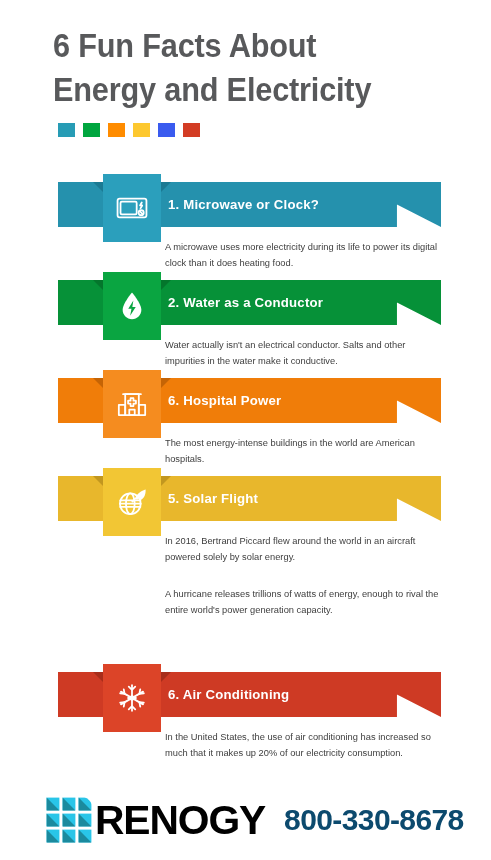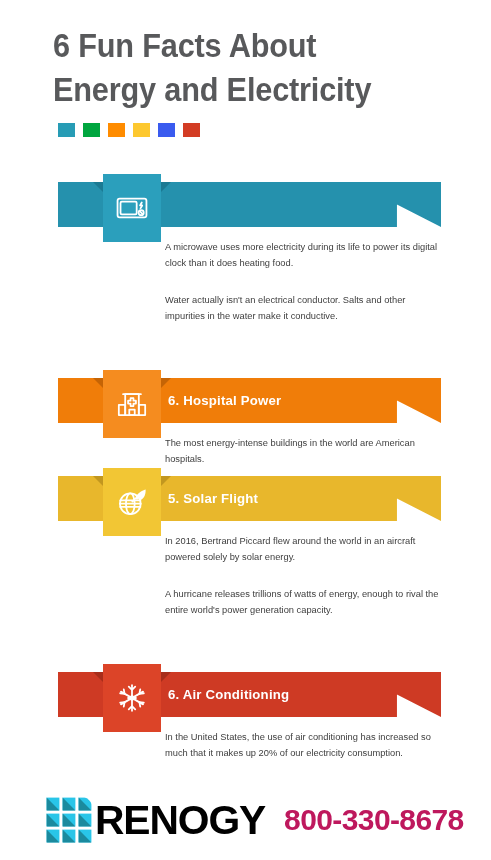--- a/index.html
+++ b/index.html
@@ -148,21 +148,21 @@
     margin-left: 2px;
     color: #000000;
     font-size: 40px;
     font-weight: bold;
     letter-spacing: -1.1px;
     transform: scaleX(1.02);
     transform-origin: left center;
   }
   #phone {
     margin-left: 22px;
-    color: #be185d;
+    color: #0c4a6e;
     font-size: 30px;
     font-weight: bold;
     letter-spacing: -0.6px;
   }
 </style>
 </head>
 <body>
 
 <div id="header">
   <h1 id="title">6 Fun Facts About
@@ -187,24 +187,40 @@
           <div class="badge-box" style="background: rgb(43, 159, 188); color: rgb(43, 159, 188);">
             <svg viewBox="0 0 40 40" width="34" height="34">
         <rect x="3" y="9" width="34" height="22" rx="2.5" stroke="#ffffff" fill="none" stroke-width="2.1" stroke-linecap="round" stroke-linejoin="round"></rect>
         <rect x="6.5" y="12.5" width="19" height="15" rx="1.5" stroke="#ffffff" fill="none" stroke-width="2.1" stroke-linecap="round" stroke-linejoin="round"></rect>
         <path d="M31.5 13.5 L29.5 17 L32 17 L30 20.5" stroke="#ffffff" fill="none" stroke-width="2.1" stroke-linecap="round" stroke-linejoin="round"></path>
         <circle cx="30.8" cy="25.5" r="3" stroke="#ffffff" fill="none" stroke-width="2.1" stroke-linecap="round" stroke-linejoin="round"></circle>
         <path d="M29.4 24.1 L32.2 26.9" stroke="#ffffff" fill="none" stroke-width="2.1" stroke-linecap="round" stroke-linejoin="round"></path>
       </svg>
           </div>
         </div>
+        <div class="ribbon-title">1. Microwave or Clock?</div>
       </div>
       <div class="fact-body">A microwave uses more electricity during its life to power its digital clock than it does heating food.</div>
     </div>
     <div class="fact" style="top: 280px;">
+      <div class="ribbon-wrap">
+        <div class="ribbon" style="background: rgb(6, 145, 56);"></div>
+        <div class="badge">
+          <div class="badge-fold-l" style="background: rgb(4, 118, 44);"></div>
+          <div class="badge-fold-r" style="background: rgb(4, 118, 44);"></div>
+          <div class="badge-box" style="background: rgb(10, 165, 65); color: rgb(10, 165, 65);">
+            <svg viewBox="0 0 40 40" width="34" height="34">
+        <path d="M20 4 C20 4 31 17 31 24.5 C31 30.8 26.1 35.6 20 35.6
+                 C13.9 35.6 9 30.8 9 24.5 C9 17 20 4 20 4 Z" fill="#ffffff"></path>
+        <path d="M21.6 13.5 L15.6 23.2 L19.4 23.2 L17.8 31.5 L24.4 21.2 L20.4 21.2 Z" fill="currentColor"></path>
+      </svg>
+          </div>
+        </div>
+        <div class="ribbon-title">2. Water as a Conductor</div>
+      </div>
       <div class="fact-body">Water actually isn't an electrical conductor. Salts and other impurities in the water make it conductive.</div>
     </div>
     <div class="fact" style="top: 378px;">
       <div class="ribbon-wrap">
         <div class="ribbon" style="background: rgb(240, 125, 9);"></div>
         <div class="badge">
           <div class="badge-fold-l" style="background: rgb(197, 100, 5);"></div>
           <div class="badge-fold-r" style="background: rgb(197, 100, 5);"></div>
           <div class="badge-box" style="background: rgb(245, 140, 31); color: rgb(245, 140, 31);">
             <svg viewBox="0 0 40 40" width="34" height="34">

